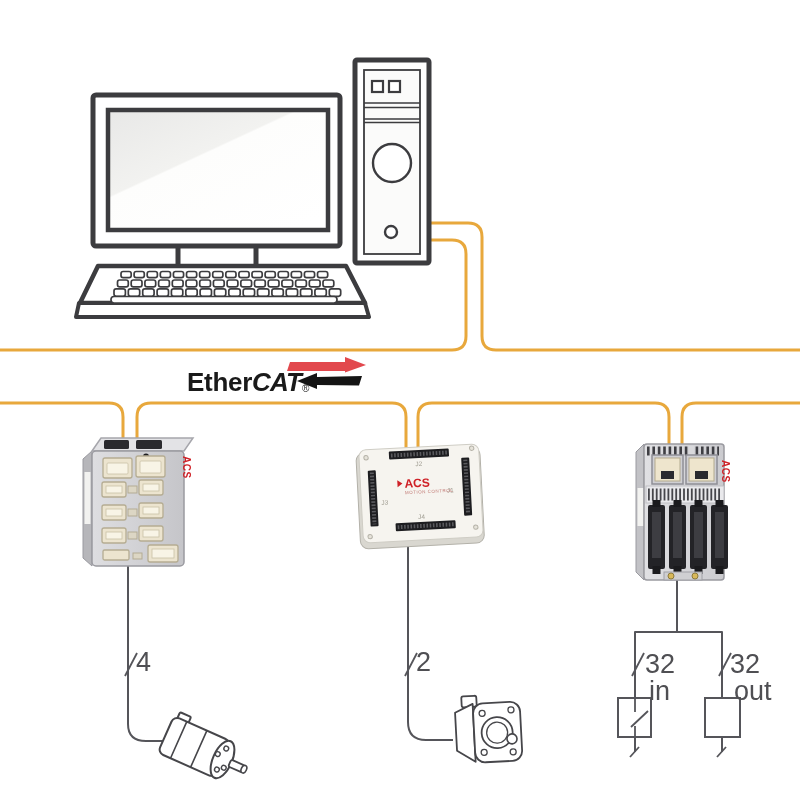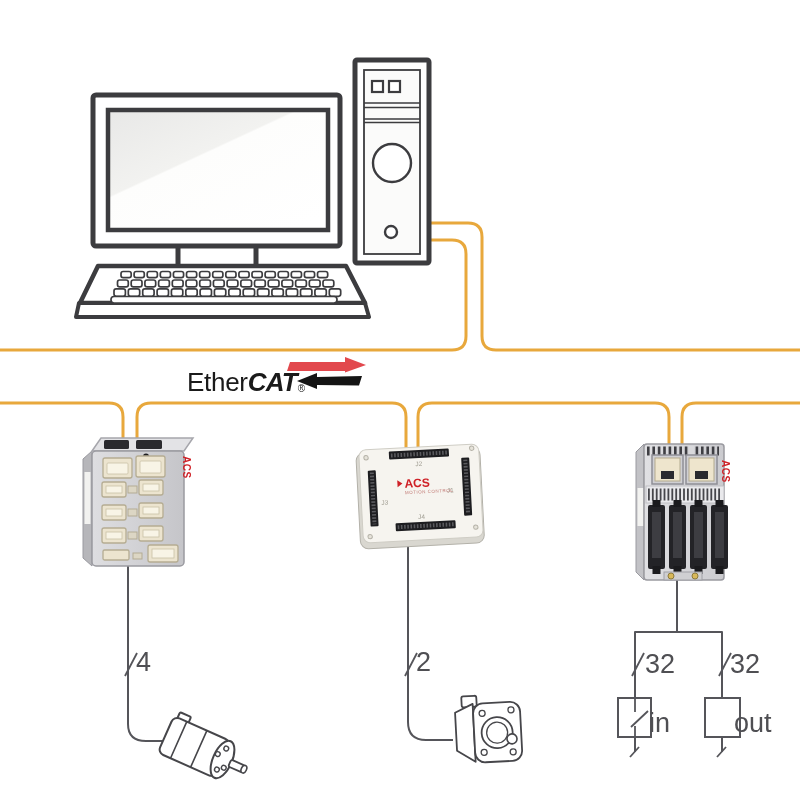--- a/index.html
+++ b/index.html
@@ -1,26 +1,26 @@
 <!DOCTYPE html>
 <html><head>
 <meta charset="utf-8">
 <style>
   html,body{margin:0;padding:0;background:#fff;}
   .canvas{position:relative;width:800px;height:800px;background:#ffffff;overflow:hidden;
           font-family:"Liberation Sans",sans-serif;}
   .canvas svg.art{position:absolute;left:0;top:0;}
   .ethercat{position:absolute;left:187px;top:369px;font-size:26px;line-height:26px;
             color:#1a1a1a;letter-spacing:-0.3px;white-space:nowrap;}
-  .ethercat .regular{font-weight:400;}
+  .ethercat .regular{font-weight:700;}
   .ethercat .heavy{font-weight:700;letter-spacing:-0.8px;font-style:italic;}
   .ethercat .reg{font-size:10px;position:relative;top:1px;margin-left:1px;}
   .arrowbox{position:absolute;left:283px;top:355px;}
   .wire-label{position:absolute;font-size:27px;line-height:27px;color:#4f4f53;font-weight:400;}
-  .wire-label .dir{padding-left:4px;margin-top:32px;}
+  .wire-label .dir{padding-left:4px;}
   .key{fill:#fff;stroke:#3c3c3f;stroke-width:1.7;}
   .cream{fill:#ece4cf;stroke:#b5ac92;stroke-width:1.3;}
   .creamIn{fill:#f8f4e6;stroke:#c9c0a6;stroke-width:0.8;}
   text{font-family:"Liberation Sans",sans-serif;}
 </style>
 </head>
 <body>
 
 <div class="canvas">
 

